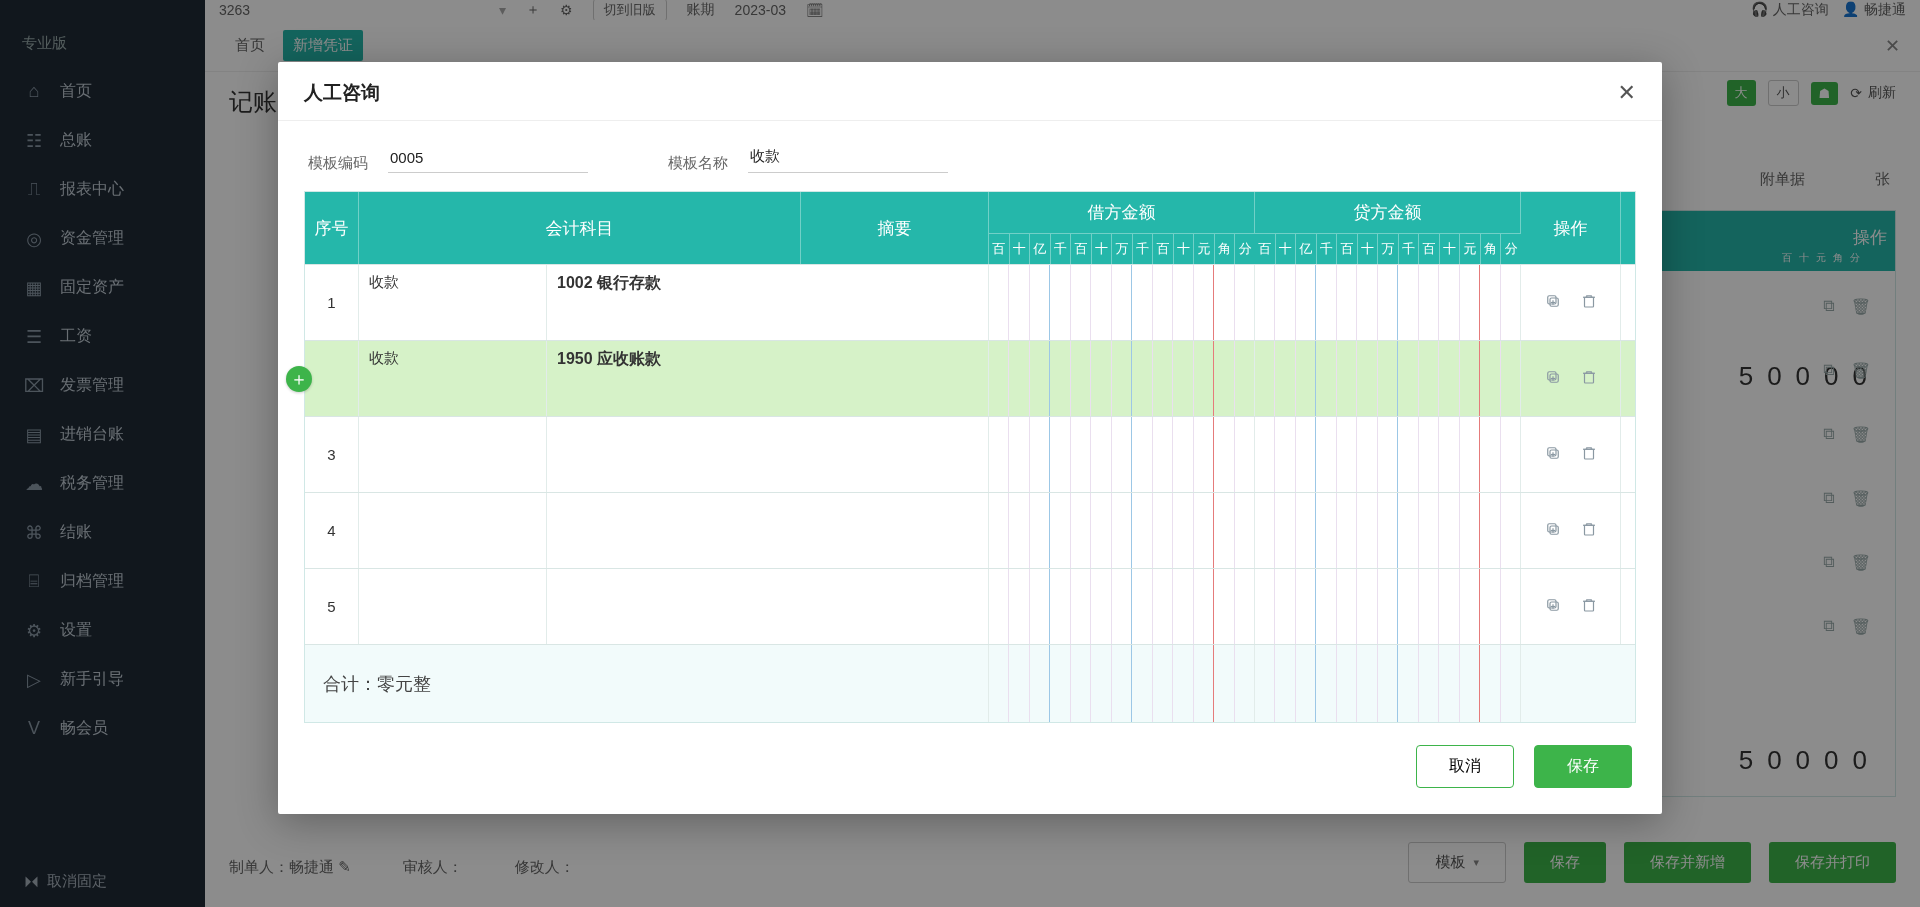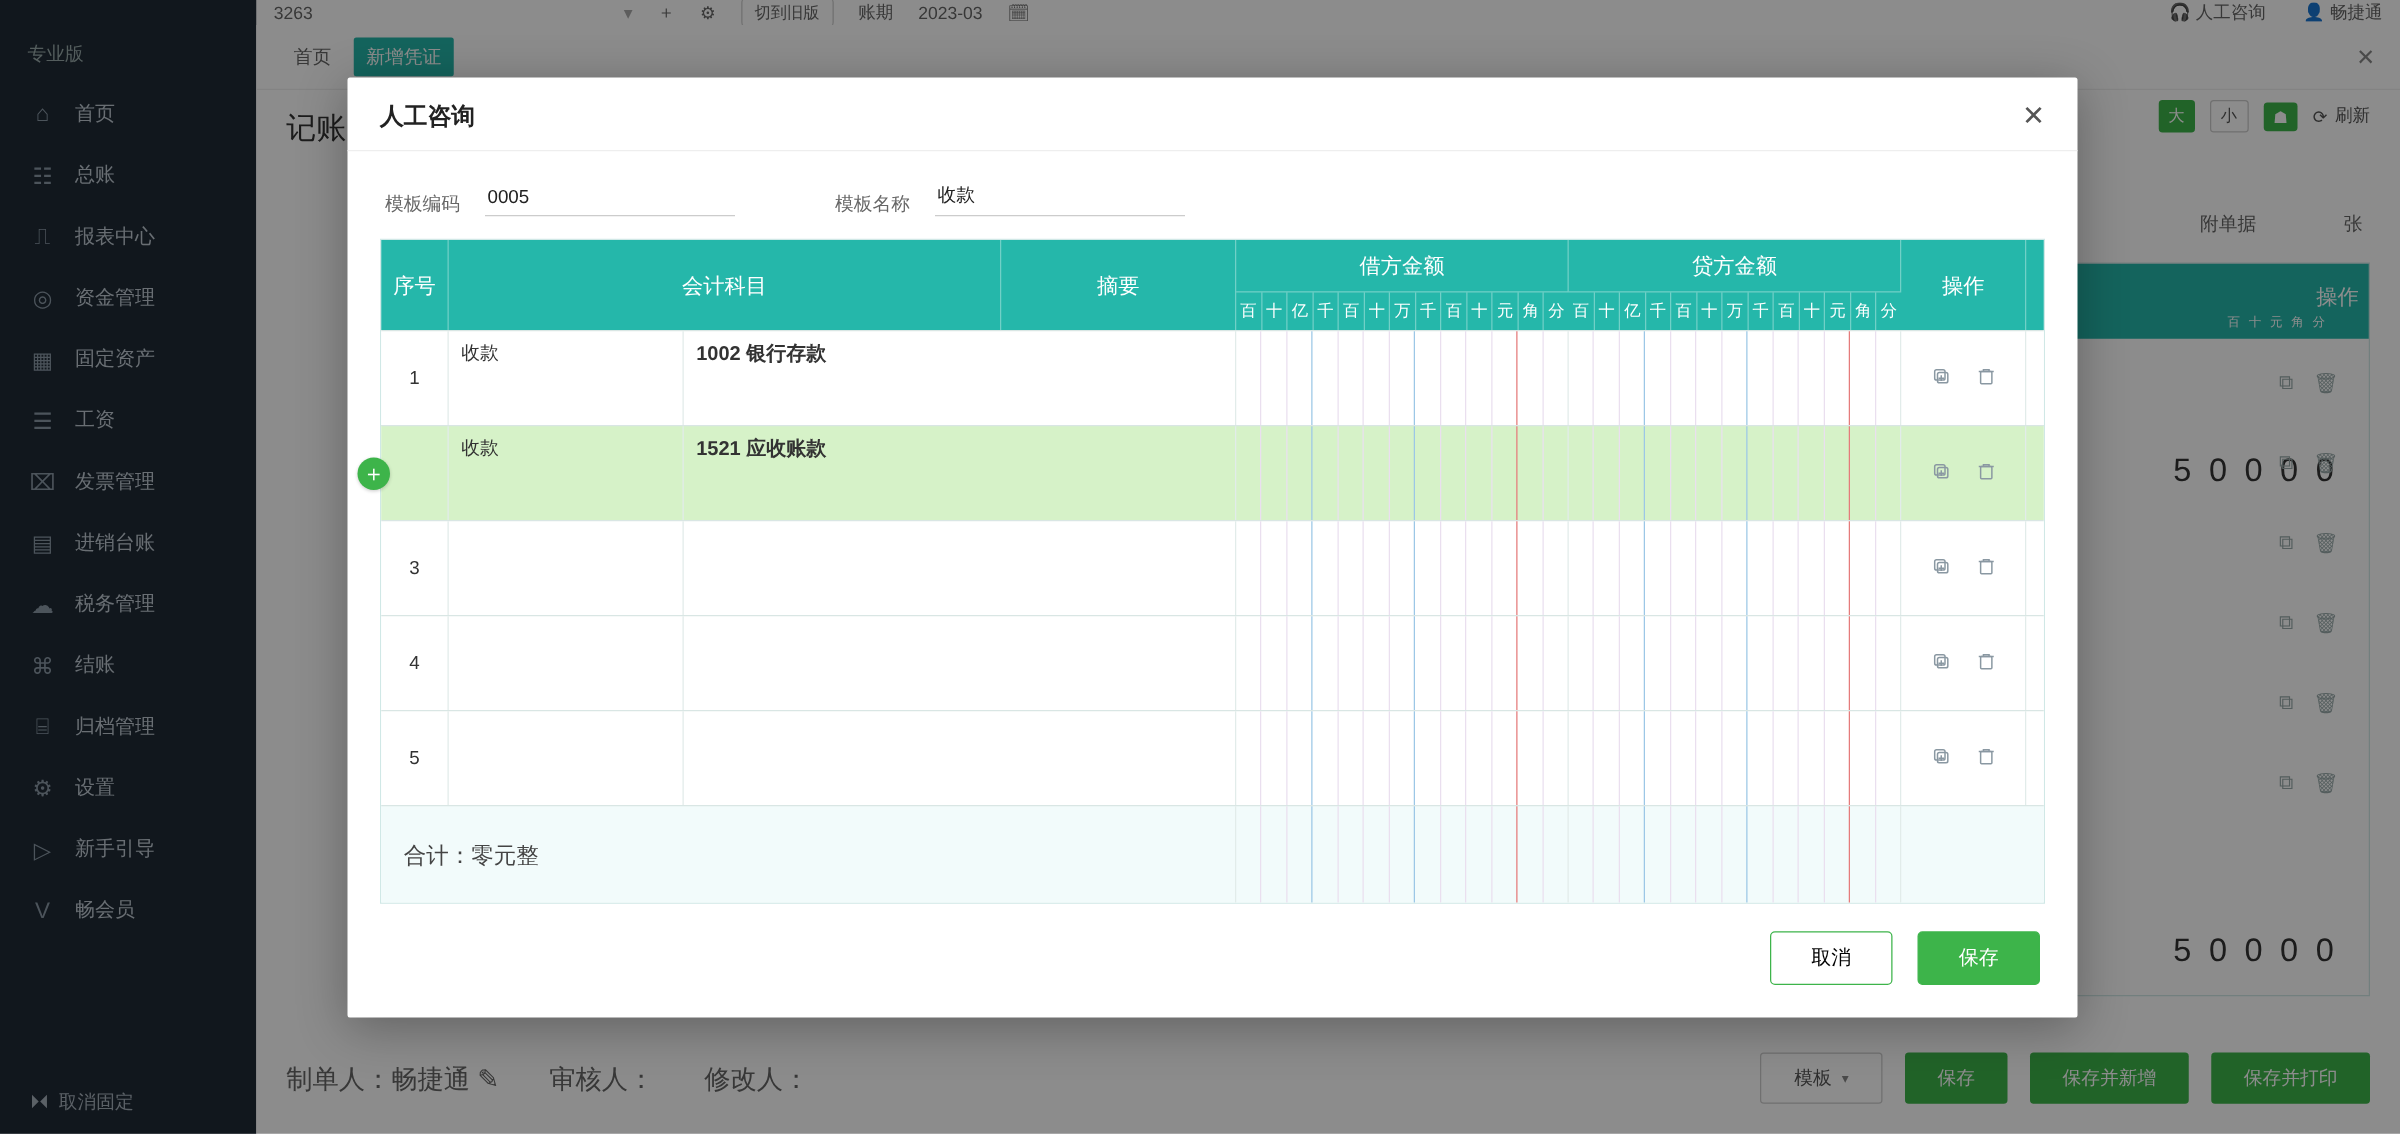--- a/index.html
+++ b/index.html
@@ -108,21 +108,21 @@
       position:absolute; right:28px; top:40px; color:#fff; font-size:10px; letter-spacing:7px;
     }
     .bg-amount {
       position:absolute; right:14px; color:#333; font-size:26px; letter-spacing:14px;
     }
     .bg-rowicons {
       position:absolute; right:24px; color:#9aa; font-size:16px; display:flex; gap:16px;
     }
 
     .page-footer-left {
-      position:absolute; left:24px; bottom:30px; font-size:21px; color:#666; display:flex; gap:40px;
+      position:absolute; left:24px; bottom:30px; font-size:15px; color:#666; display:flex; gap:52px;
     }
     .page-footer-right {
       position:absolute; right:24px; bottom:24px; display:flex; gap:18px;
     }
     .btn {
       border:none; border-radius:3px; padding:10px 26px; font-size:15px; cursor:pointer;
     }
     .btn-green { background:#3db44a; color:#fff; }
     .btn-outline { background:#fff; border:1px solid #ccc; color:#555; display:flex; align-items:center; gap:8px;}
     .btn-outline .caret {font-size:11px; color:#888;}
@@ -293,21 +293,21 @@
 
   <div class="topbar2">
     <span style="min-width:260px;">3263</span>
     <span style="color:#aaa;">▾</span>
     <span>＋</span>
     <span>⚙</span>
     <span class="pill">切到旧版</span>
     <span>账期</span>
     <span>2023-03</span>
     <span>🗓</span>
-    <span style="margin-left:auto;display:flex;gap:30px;align-items:center;">
+    <span style="margin-left:auto;display:flex;gap:14px;align-items:center;">
       <span><span>🎧</span> <span>人工咨询</span></span>
       <span><span>👤</span> <span>畅捷通</span></span>
     </span>
   </div>
 
   <div class="page">
     <div class="crumbs">
       <span class="crumb">首页</span>
       <span class="crumb active">新增凭证</span>
       <span class="close-tab">✕</span>
@@ -496,21 +496,21 @@
                   <rect x="6" y="7" width="12" height="13" rx="1"></rect>
                 </svg></span>
             </div>
           </div>
         </div>
         <div class="mrow hover">
           <div class="cell center col-seq">
             <div class="add-btn">＋</div>
           </div>
           <div class="cell col-sum">收款</div>
-          <div class="cell acct col-acct">1521 应收账款</div>
+          <div class="cell acct col-acct">1950 应收账款</div>
           <div class="cell col-amt" style="padding: 0px;">
             <div class="digitgrid">
               <span></span>
               <span></span>
               <span class="blue"></span>
               <span></span>
               <span></span>
               <span></span>
               <span class="blue"></span>
               <span></span>

